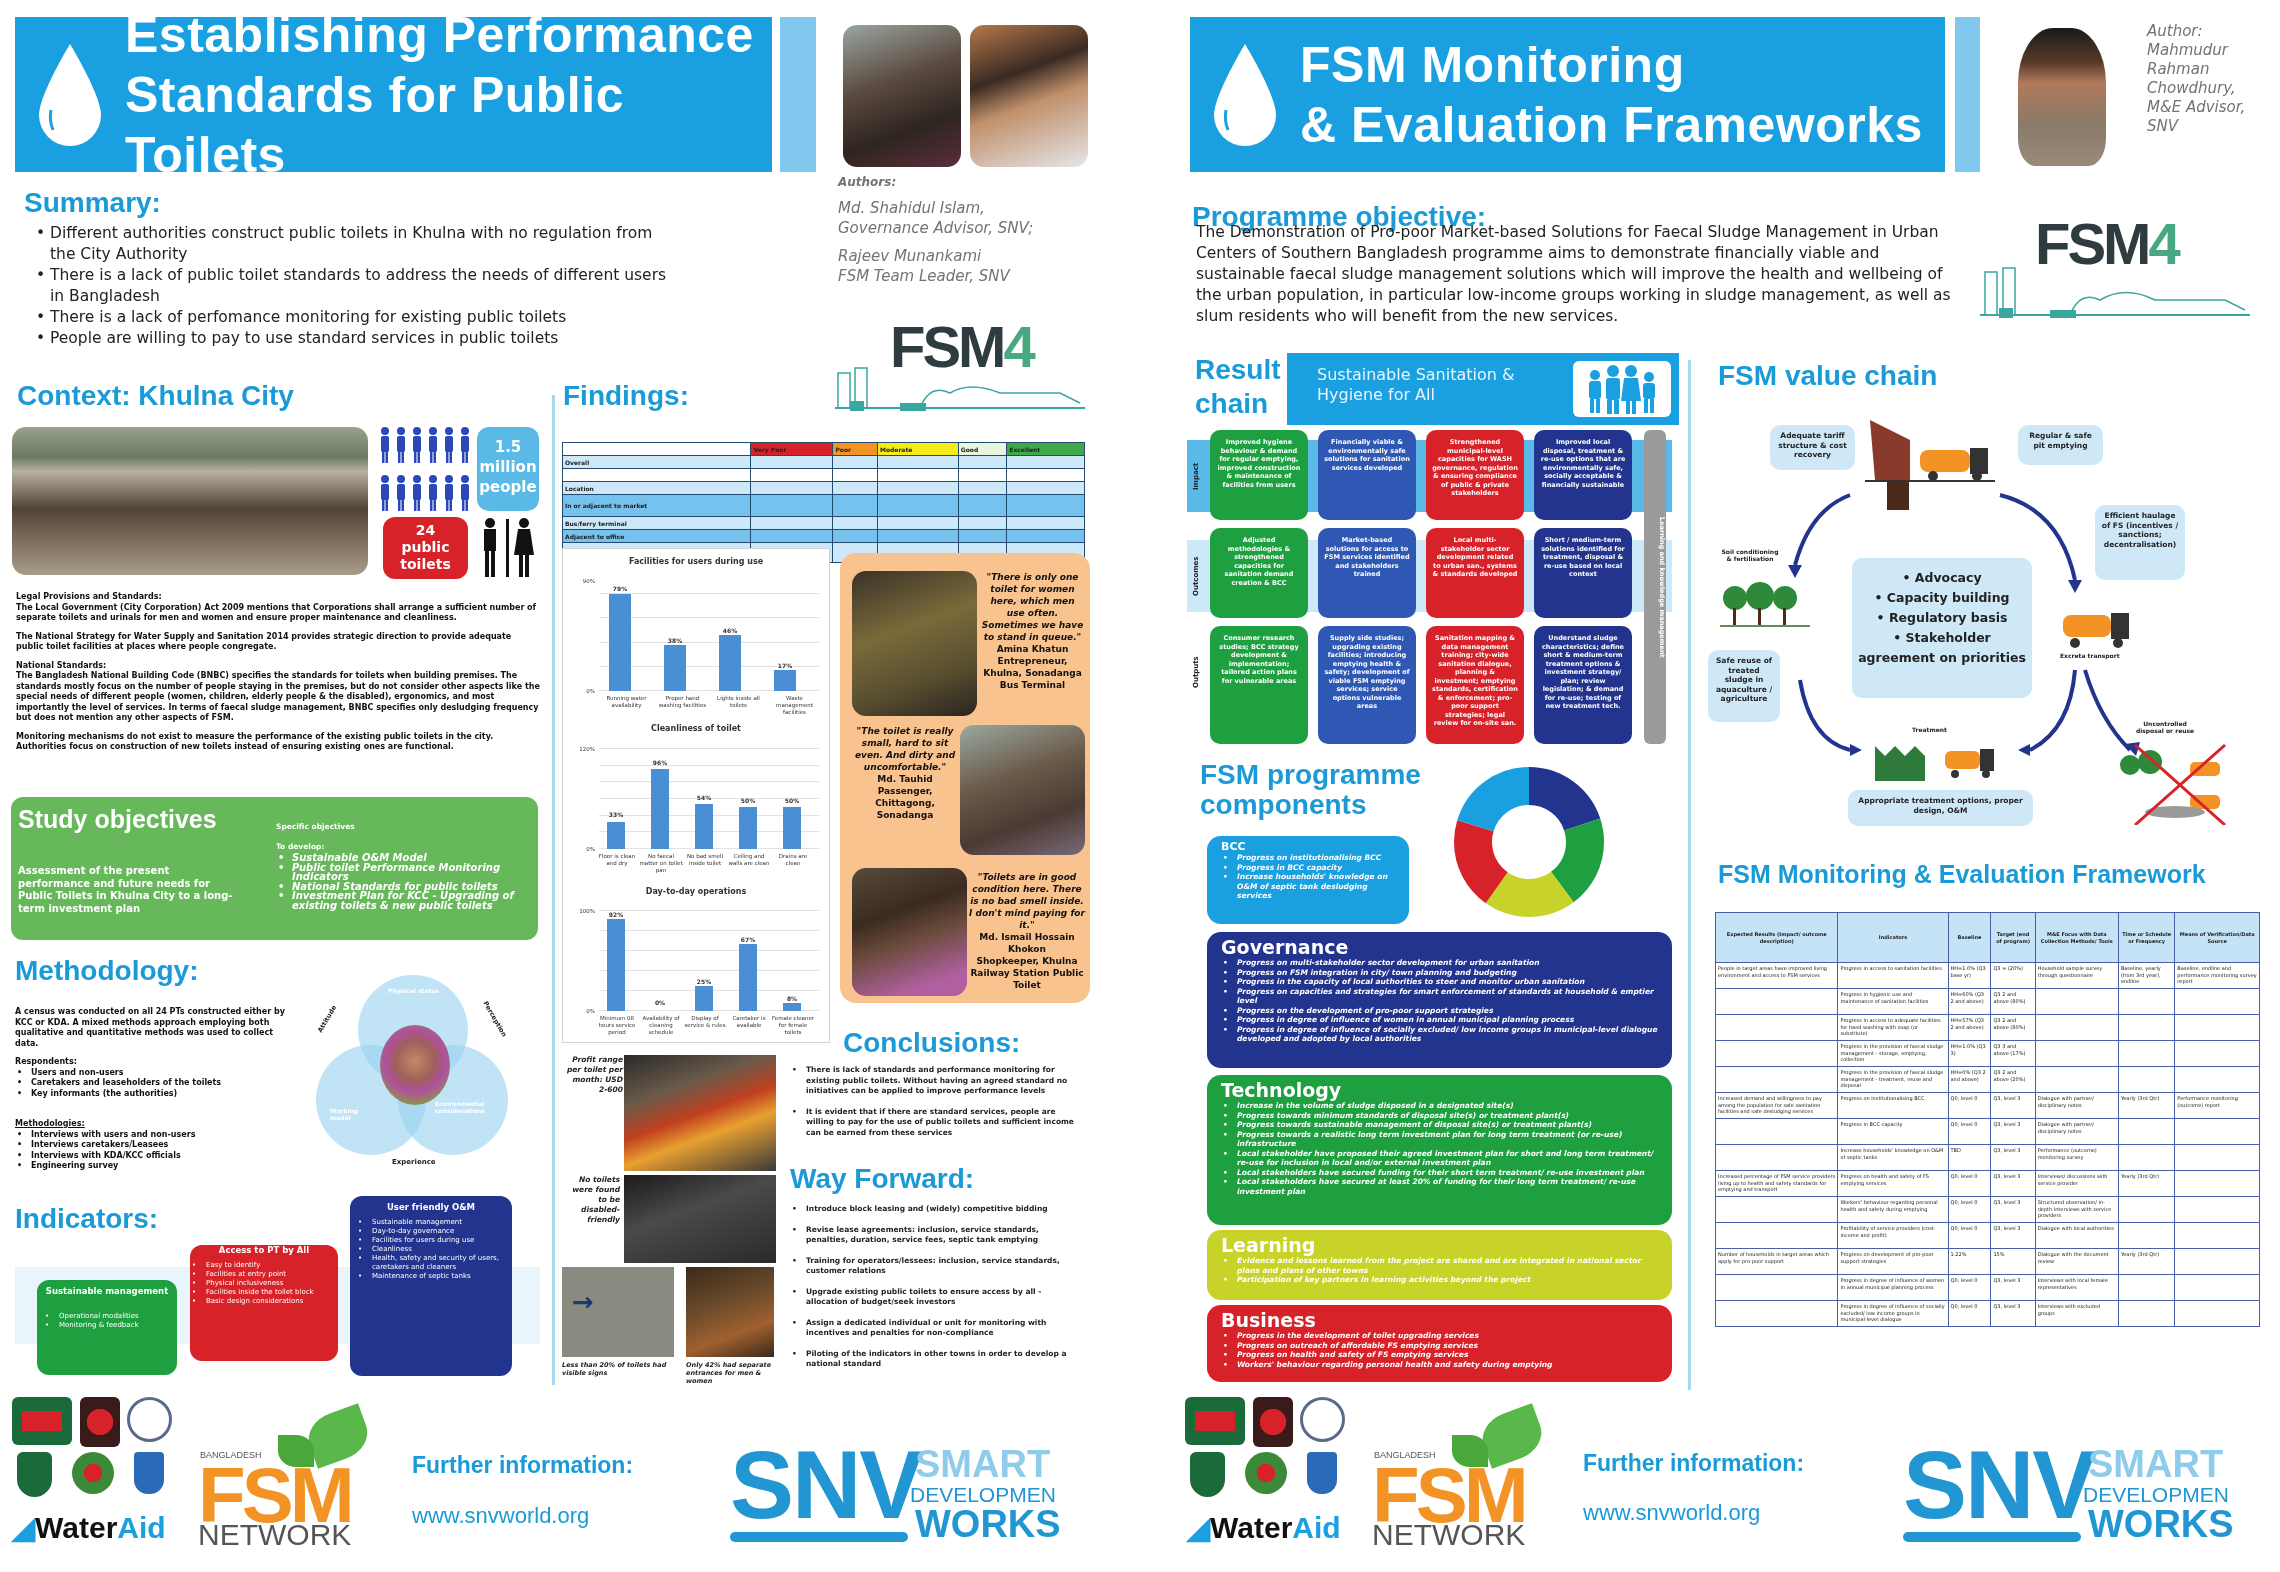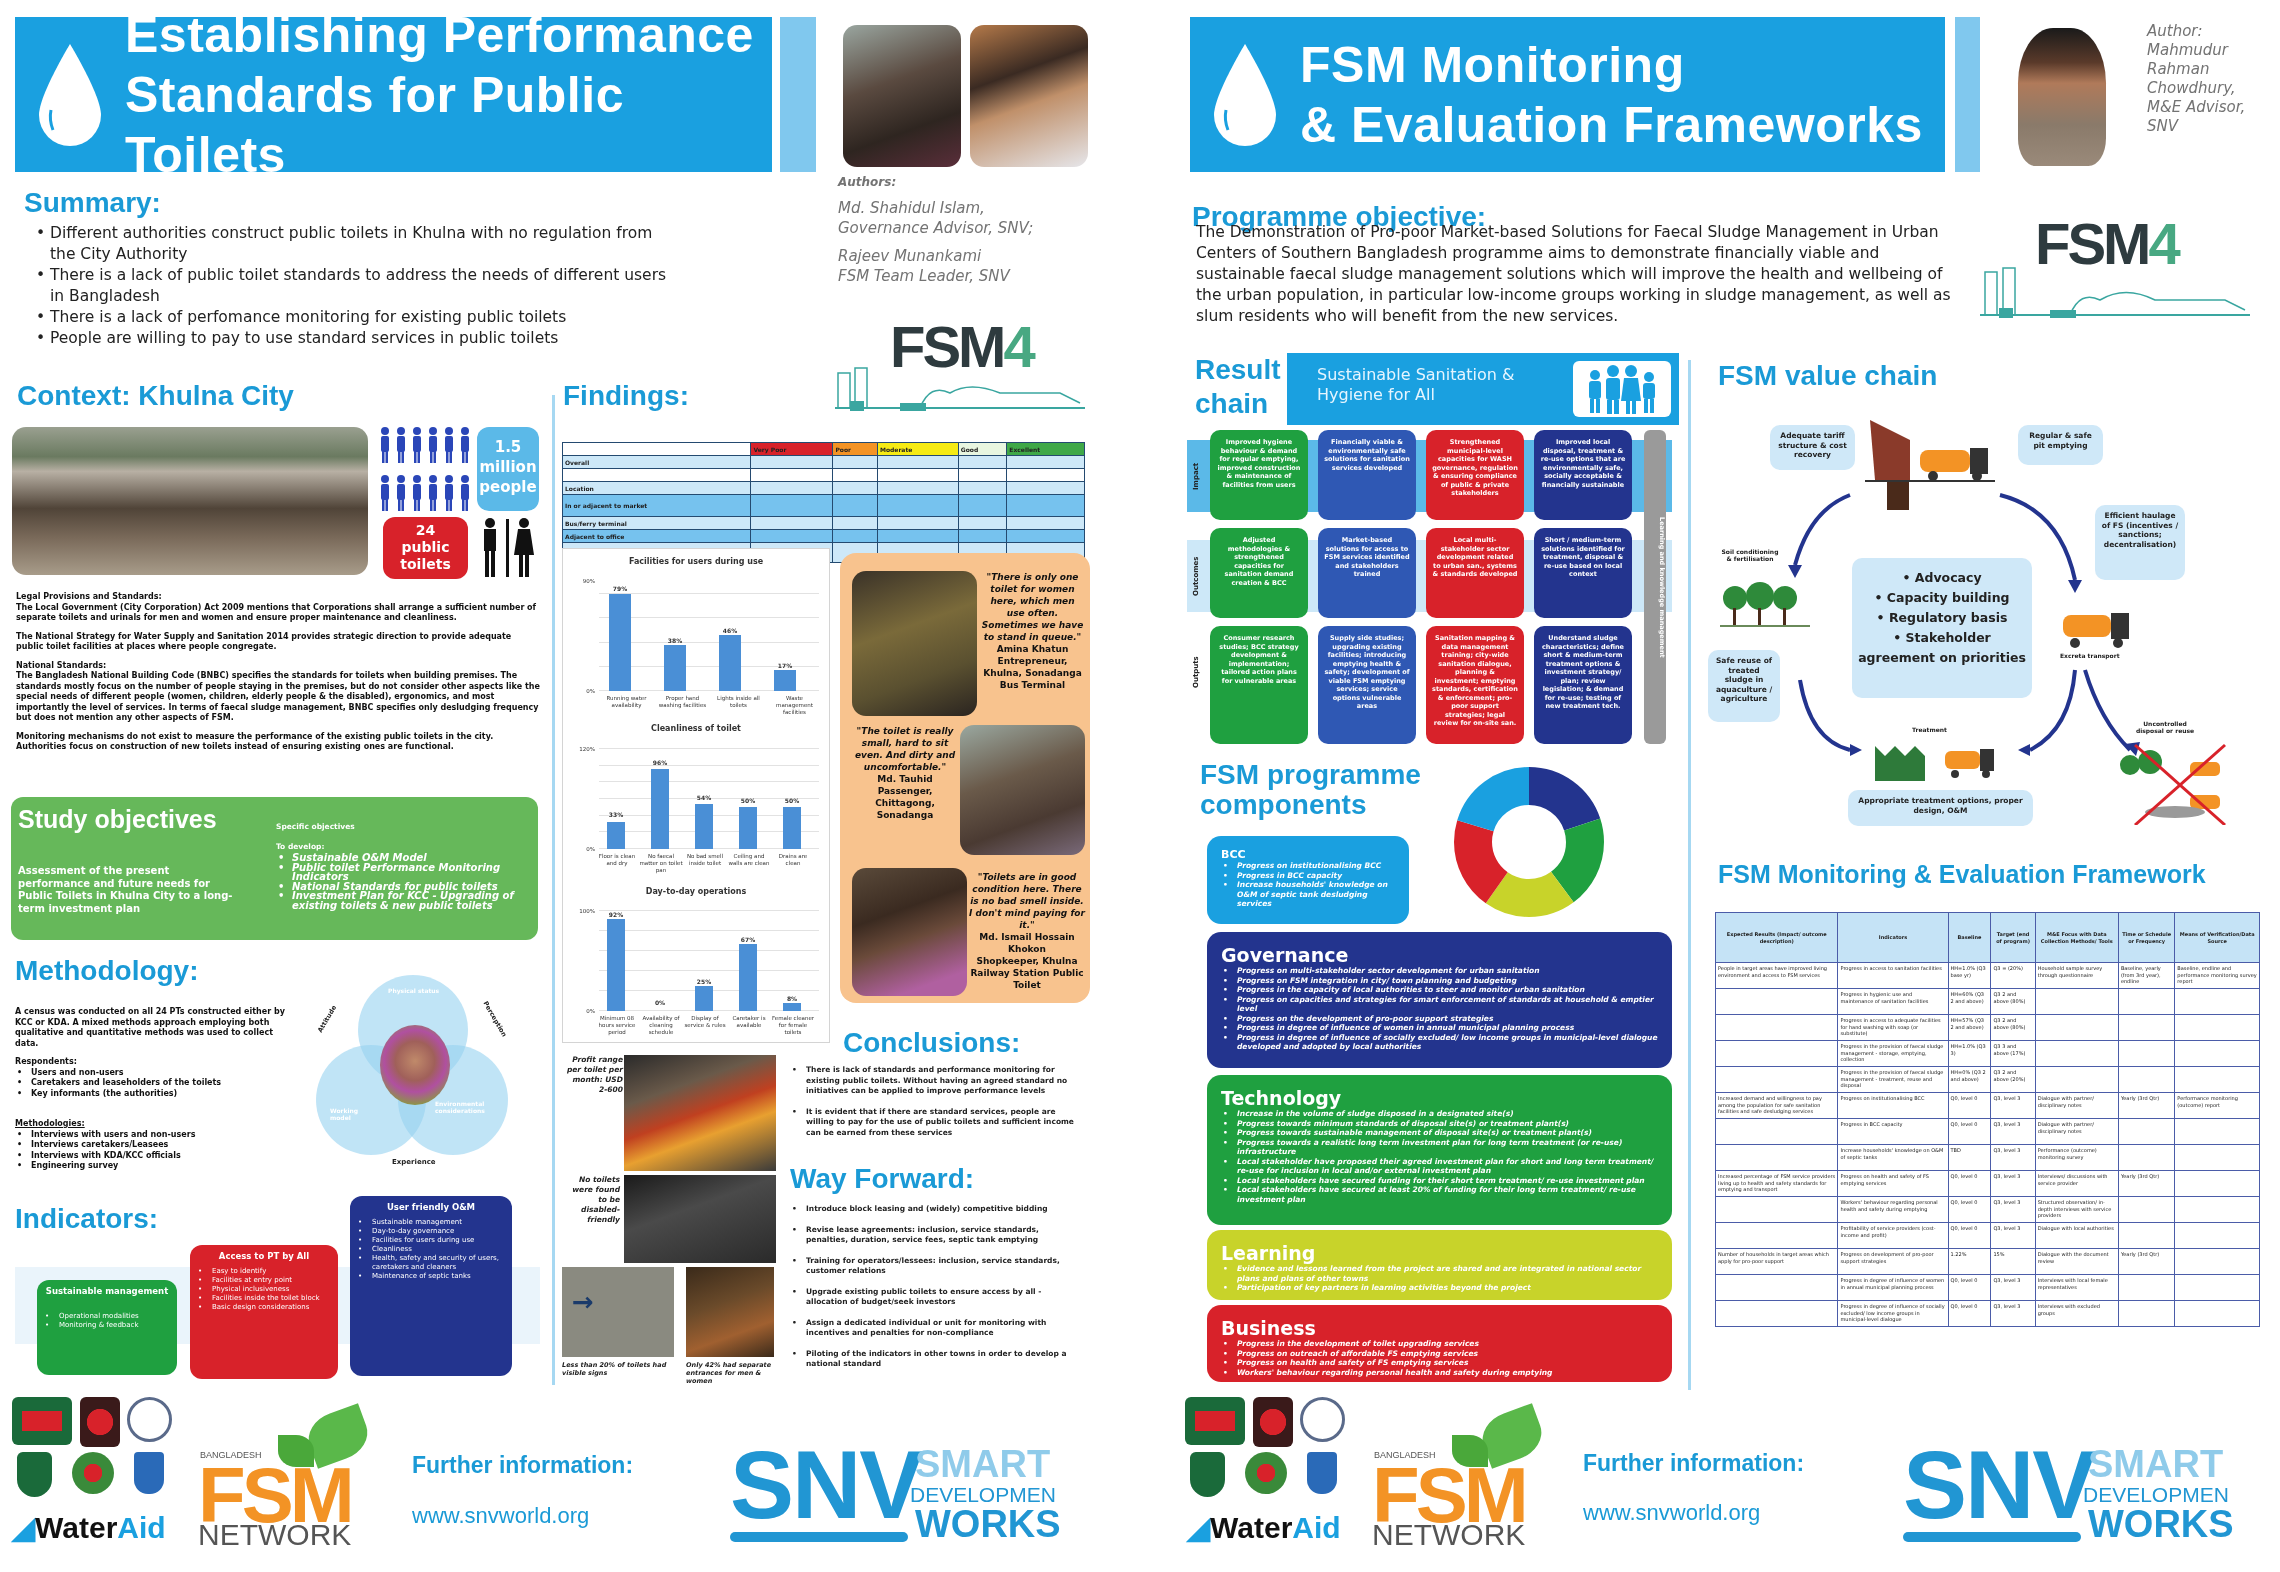--- a/index.html
+++ b/index.html
@@ -23,21 +23,21 @@
   .chart { border: 1px solid #d4d4d4; background: #fff; }
   .chart-title { font-size: 8px; font-weight: bold; text-align: center; color: #333; }
   .bar { position: absolute; bottom: 0; background: #4a8fd6; }
   .bar-label { position: absolute; font-size: 6px; font-weight: bold; color: #333; text-align: center; width: 30px; }
   .xlab { position: absolute; font-size: 5.5px; text-align: center; color: #333; line-height: 7px; }
   .gridline { position: absolute; left: 0; right: 0; height: 1px; background: #e2e2e2; }
   .ytick { position: absolute; left: -26px; font-size: 5.5px; width: 22px; text-align: right; color: #333; }
   .quote-box { background: #f8c38e; border-radius: 16px; }
   .quote { font-style: italic; font-weight: bold; font-size: 9px; line-height: 12px; text-align: center; color: #111; }
   .rc-cell { border-radius: 10px; color: #fff; font-size: 6.5px; font-weight: bold; line-height: 8.5px; text-align: center; padding: 8px 6px; }
-  .comp-box { border-radius: 14px; color: #fff; padding: 12px 14px; }
+  .comp-box { border-radius: 14px; color: #fff; padding: 4px 14px; }
   .comp-title { font-size: 19px; font-weight: bold; }
   .comp-list { font-size: 7.5px; line-height: 9.5px; font-weight: bold; font-style: italic; }
   .vc-box { background: #cfe8f8; border-radius: 10px; font-size: 7.5px; font-weight: bold; text-align: center; line-height: 9.5px; color: #222; padding: 6px; }
   table.me { border-collapse: collapse; width: 100%; font-size: 5px; line-height: 6.5px; }
   table.me th { background: #c5e3f6; border: 1.5px solid #4b5ca8; padding: 3px 2px; height: 50px; font-weight: bold; }
   table.me td { border: 1px solid #4b5ca8; padding: 2px; vertical-align: top; height: 26px; }
   .findings-table { border-collapse: collapse; width: 100%; font-size: 6px; }
   .findings-table td { border: 1.5px solid #244a70; height: 13px; padding: 0 2px; font-weight: bold; }
   .footer-title { color: #1a9ad6; font-family: "Liberation Sans", sans-serif; font-weight: bold; font-size: 23px; }
   .footer-url { color: #1a9ad6; font-family: "Liberation Sans", sans-serif; font-size: 22px; }
@@ -195,21 +195,21 @@
 
   <div class="abs h2" style="left:15px;top:1203px;">Indicators:</div>
   <div class="abs" style="left:15px;top:1267px;width:525px;height:77px;background:#eaf4fb;"></div>
   <div class="abs card" style="left:37px;top:1280px;width:140px;height:95px;background:#1fa040;padding:6px;">
     <div style="font-size:8.5px;font-weight:bold;text-align:center;">Sustainable management</div>
     <ul class="bul" style="font-size:7px;line-height:9px;margin-top:16px;">
       <li>Operational modalities</li>
       <li>Monitoring &amp; feedback</li>
     </ul>
   </div>
-  <div class="abs card" style="left:190px;top:1245px;width:148px;height:134px;background:#d8222a;padding:6px;">
+  <div class="abs card" style="left:190px;top:1245px;width:148px;height:116px;background:#d8222a;">
     <div style="font-size:8.5px;font-weight:bold;text-align:center;">Access to PT by All</div>
     <ul class="bul" style="font-size:7px;line-height:9px;margin-top:6px;">
       <li>Easy to identify</li>
       <li>Facilities at entry point</li>
       <li>Physical inclusiveness</li>
       <li>Facilities inside the toilet block</li>
       <li>Basic design considerations</li>
     </ul>
   </div>
   <div class="abs card" style="left:350px;top:1196px;width:162px;height:180px;background:#23348e;padding:6px;">

